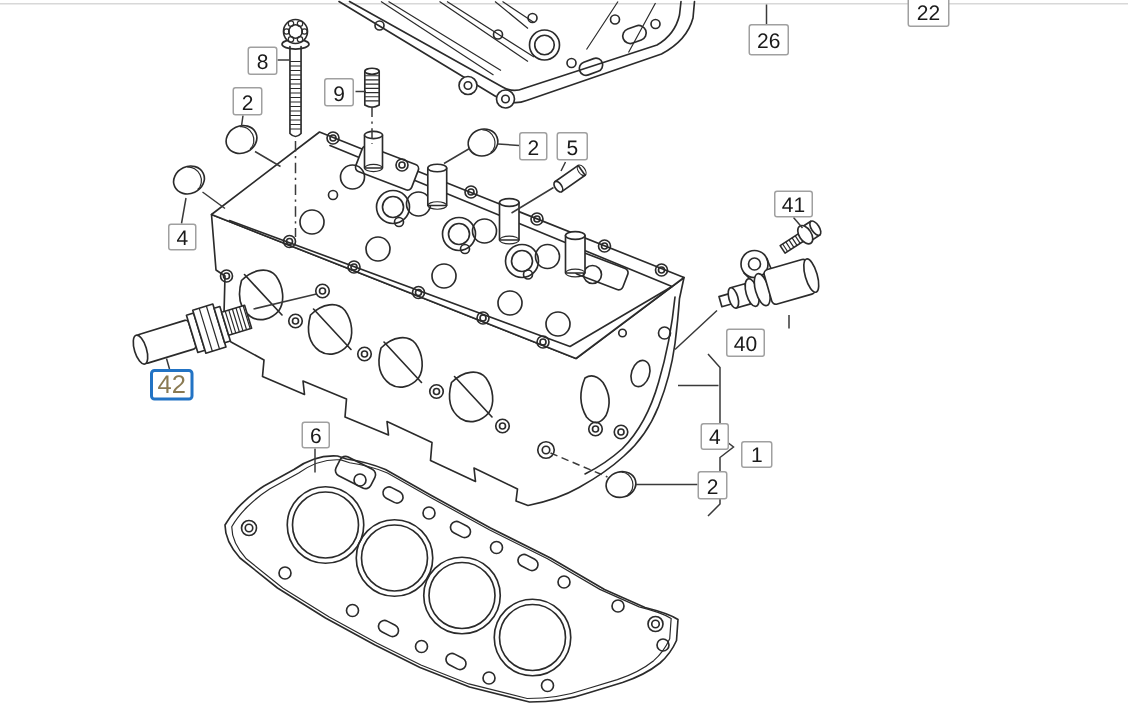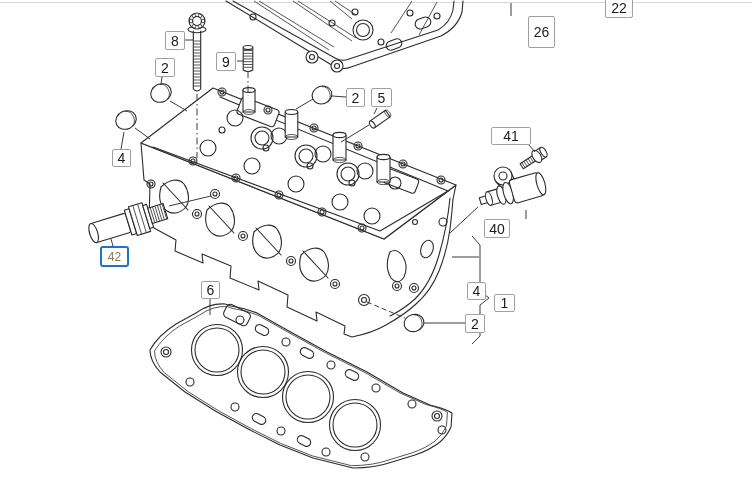--- a/index.html
+++ b/index.html
@@ -4,21 +4,21 @@
 <style>
   html,body{margin:0;padding:0;background:#fff;}
   #stage{position:relative;width:752px;height:477px;background:#fff;overflow:hidden;
          font-family:"Liberation Sans",sans-serif;}
   #stage svg{position:absolute;left:0;top:0;}
   .toprule{position:absolute;left:0;top:2px;width:752px;height:1px;background:#d8d8d8;}
   .callout{position:absolute;box-sizing:border-box;border:1px solid #a0a0a0;background:#fff;
            color:#1a1a1a;display:flex;align-items:center;justify-content:center;
            font-size:14px;line-height:1;border-radius:2px;cursor:pointer;}
   .callout.selected{border:2px solid var(--hl-border,#2273c4);color:var(--hl-text,#8a7a52);
-           font-size:12px;border-radius:3px;}
+           font-size:17px;border-radius:3px;}
   svg *{vector-effect:non-scaling-stroke;}
   .ln{stroke:#2b2b2b;stroke-width:1.1;fill:none;stroke-linejoin:round;stroke-linecap:round;}
   .lnw{stroke:#2b2b2b;stroke-width:1.1;fill:#fff;stroke-linejoin:round;}
   .thin{stroke:#2b2b2b;stroke-width:0.8;fill:none;}
   .leader{stroke:#3a3a3a;stroke-width:1;fill:none;}
 </style>
 </head>
 <body>
 
 <div id="stage">
@@ -306,21 +306,21 @@
     <path class="leader" d="M472,236 L480,245 L480,291 L489,298 L480,305 L480,336 L472,344"></path>
   </svg>
 
   <div class="callout" style="left:165px;top:31px;width:20px;height:19px;">8</div>
   <div class="callout" style="left:155px;top:58px;width:20px;height:19px;">2</div>
   <div class="callout" style="left:216px;top:52px;width:20px;height:19px;">9</div>
   <div class="callout" style="left:112px;top:149px;width:19px;height:18px;">4</div>
   <div class="callout selected" style="left:100px;top:246px;width:29px;height:21px;">42</div>
   <div class="callout" style="left:346px;top:88px;width:19px;height:19px;">2</div>
   <div class="callout" style="left:371px;top:88px;width:21px;height:19px;">5</div>
-  <div class="callout" style="left:528px;top:16px;width:27px;height:32px;">26</div>
+  <div class="callout" style="left:499px;top:16px;width:27px;height:21px;">26</div>
   <div class="callout" style="left:605px;top:-3px;width:28px;height:21px;">22</div>
-  <div class="callout" style="left:491px;top:127px;width:40px;height:18px;">41</div>
+  <div class="callout" style="left:516px;top:127px;width:26px;height:18px;">41</div>
   <div class="callout" style="left:484px;top:219px;width:26px;height:19px;">40</div>
   <div class="callout" style="left:467px;top:282px;width:19px;height:18px;">4</div>
   <div class="callout" style="left:494px;top:294px;width:21px;height:18px;">1</div>
   <div class="callout" style="left:465px;top:314px;width:20px;height:19px;">2</div>
   <div class="callout" style="left:201px;top:281px;width:19px;height:18px;">6</div>
 </div>
 
 </body></html>

